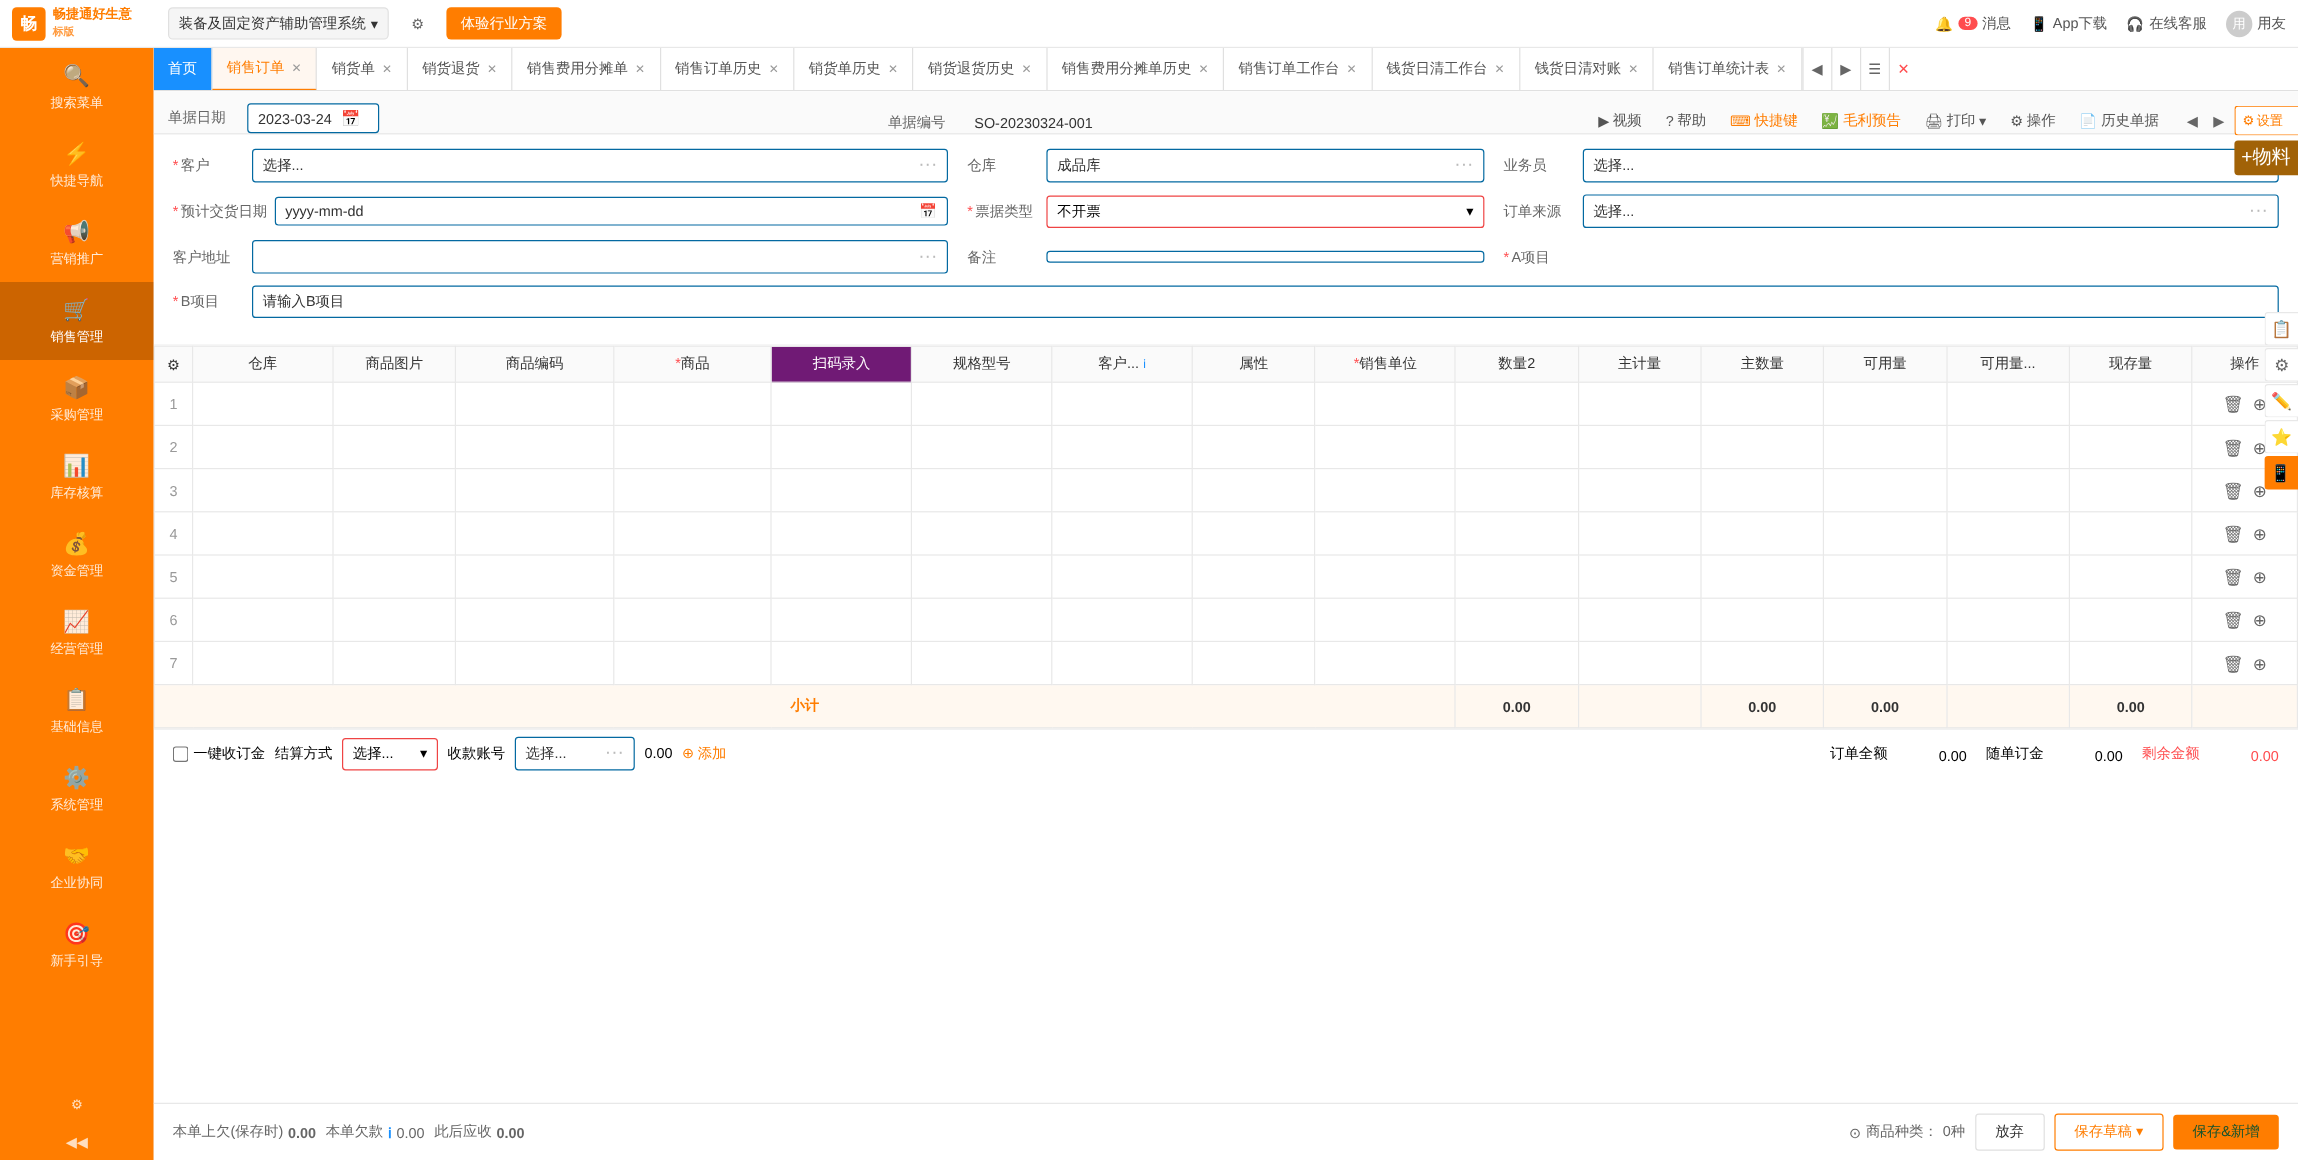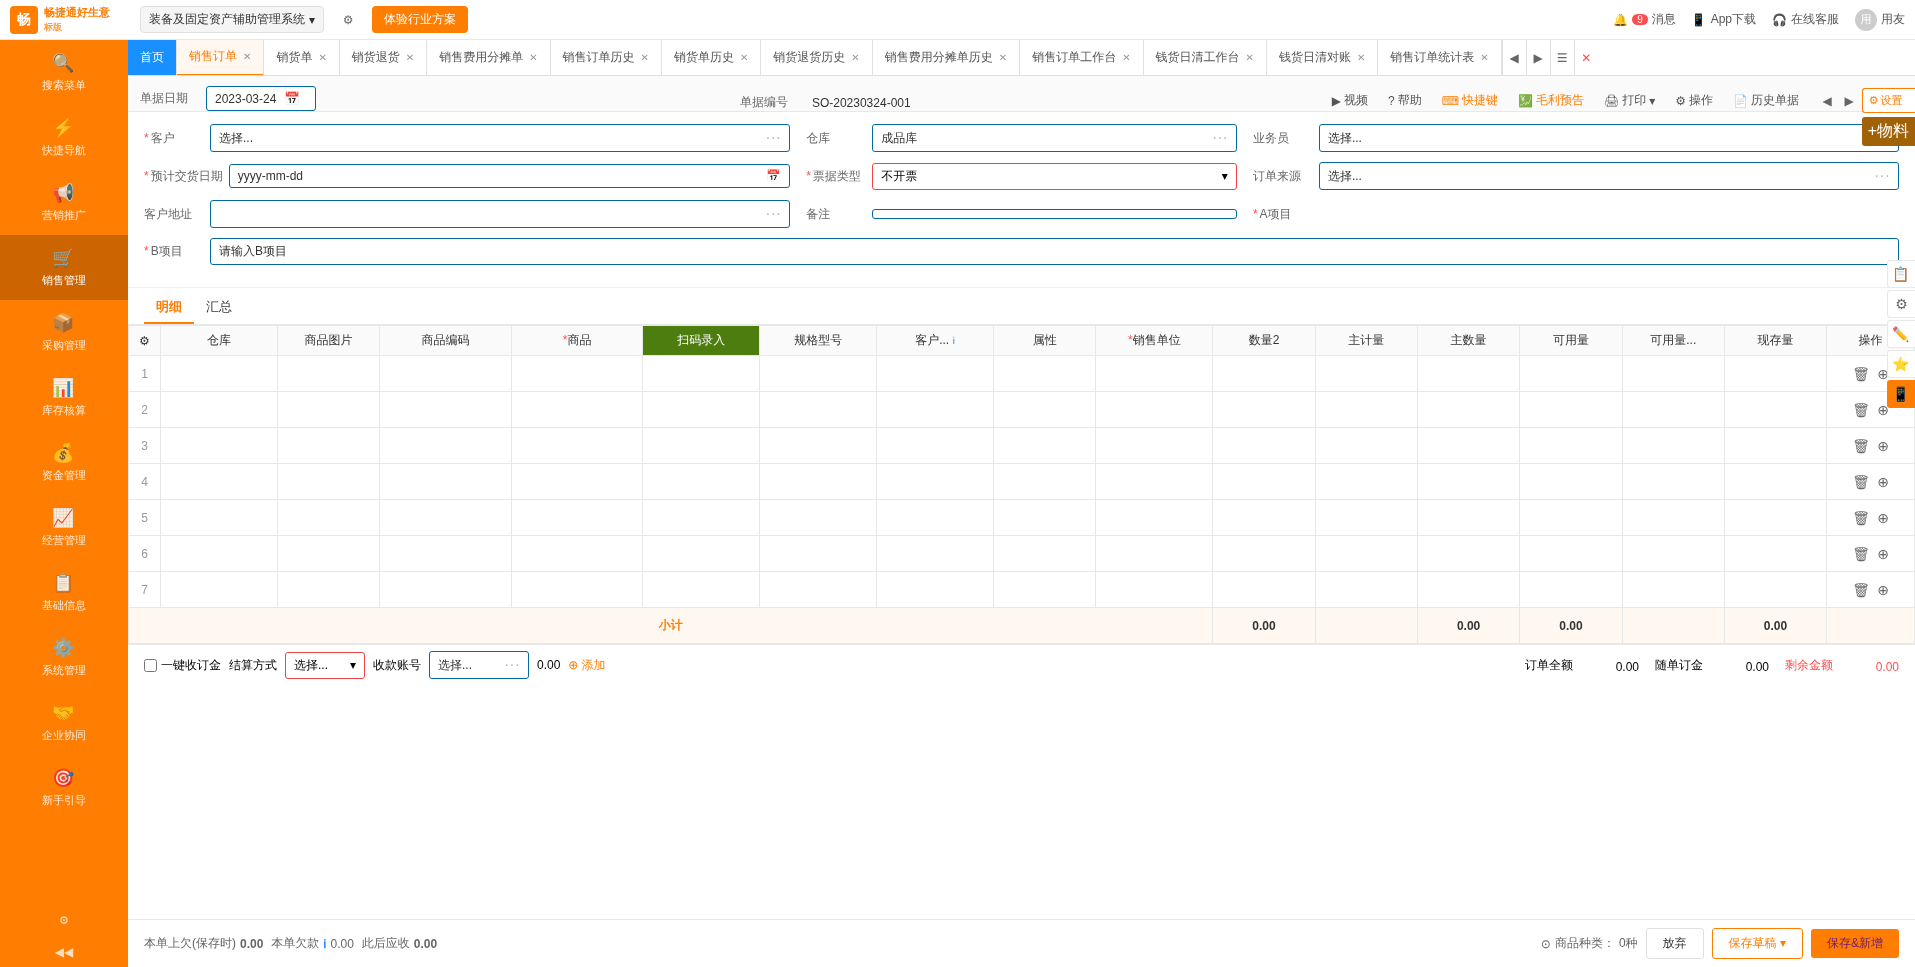--- a/index.html
+++ b/index.html
@@ -67,21 +67,21 @@
     .table-action-btn { background: none; border: none; cursor: pointer; color: #666; font-size: 14px; padding: 2px; }
     .subtotal-row td { background: #fff8f0; font-weight: bold; }
     .subtotal-label { color: #ff7d00; font-weight: bold; }
     .subtotal-value { color: #ff7d00; }
     .bottom-info { display: flex; align-items: center; gap: 4px; color: #666; }
 
     
     .action-bar { height: 48px; background: #fff; border-top: 1px solid #e8e8e8; display: flex; align-items: center; padding: 0 16px; gap: 8px; flex-shrink: 0; }
     .btn-abandon { border: 1px solid #e0e0e0; background: #fff; color: #333; padding: 6px 16px; border-radius: 3px; cursor: pointer; font-size: 12px; }
     .btn-save-draft { border: 1px solid #ff7d00; background: #fff; color: #ff7d00; padding: 6px 16px; border-radius: 3px; cursor: pointer; font-size: 12px; }
-    .btn-save-new { background: #ff7d00; color: #701a75; border: none; padding: 6px 16px; border-radius: 3px; cursor: pointer; font-size: 12px; }
+    .btn-save-new { background: #ff7d00; color: #14532d; border: none; padding: 6px 16px; border-radius: 3px; cursor: pointer; font-size: 12px; }
 
     
     .table-scroll { overflow-x: auto; }
     ::-webkit-scrollbar { height: 6px; width: 6px; }
     ::-webkit-scrollbar-track { background: #f0f0f0; }
     ::-webkit-scrollbar-thumb { background: #ccc; border-radius: 3px; }
 
     
     .payment-row { display: flex; align-items: center; gap: 8px; padding: 6px 16px; border-top: 1px solid #e8e8e8; font-size: 12px; }
     .payment-check { display: flex; align-items: center; gap: 4px; cursor: pointer; }
@@ -379,35 +379,31 @@
           <div class="form-row">
             <div class="form-field" style="flex:1.5;">
               <span class="form-label required">B项目</span>
               <div class="form-input" style="flex:1;min-width:180px;">
                 <span class="placeholder">请输入B项目</span>
               </div>
             </div>
           </div>
         </div>
 
-        <div class="content-tabs">
-          <div class="content-tab active">明细</div>
-          <div class="content-tab">汇总</div>
-        </div>
 
         <div class="table-scroll">
           <table class="detail-table">
             <thead>
               <tr>
                 <th style="width:32px;">⚙</th>
                 <th style="min-width:80px;">仓库</th>
                 <th style="min-width:70px;">商品图片</th>
                 <th style="min-width:90px;">商品编码</th>
                 <th style="min-width:90px;" class="required">商品</th>
-                <th style="min-width:80px;background:#4d7c0f;color:#fff;">扫码录入</th>
+                <th style="min-width:80px;background:#701a75;color:#fff;">扫码录入</th>
                 <th style="min-width:80px;">规格型号</th>
                 <th style="min-width:80px;">
                   客户... <span style="color:#1890ff;font-size:10px;cursor:pointer;">ℹ</span>
                 </th>
                 <th style="min-width:70px;">属性</th>
                 <th style="min-width:80px;" class="required">销售单位</th>
                 <th style="min-width:70px;">数量2</th>
                 <th style="min-width:70px;">主计量</th>
                 <th style="min-width:70px;">主数量</th>
                 <th style="min-width:70px;">可用量</th>

